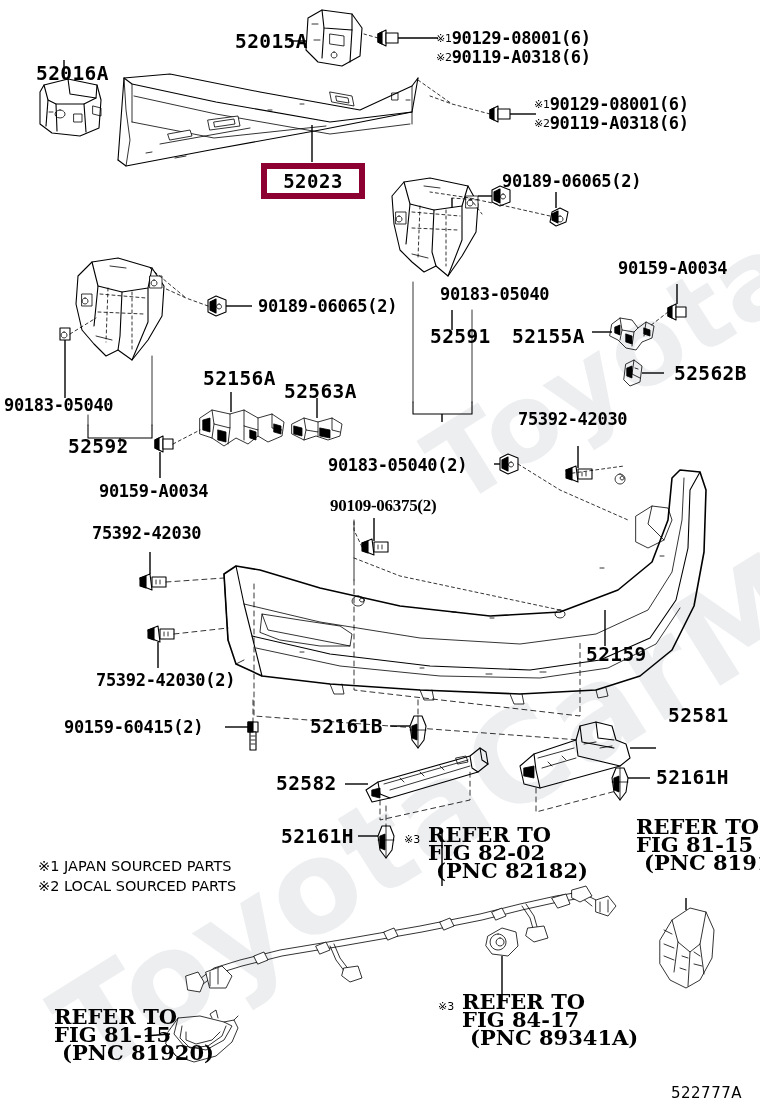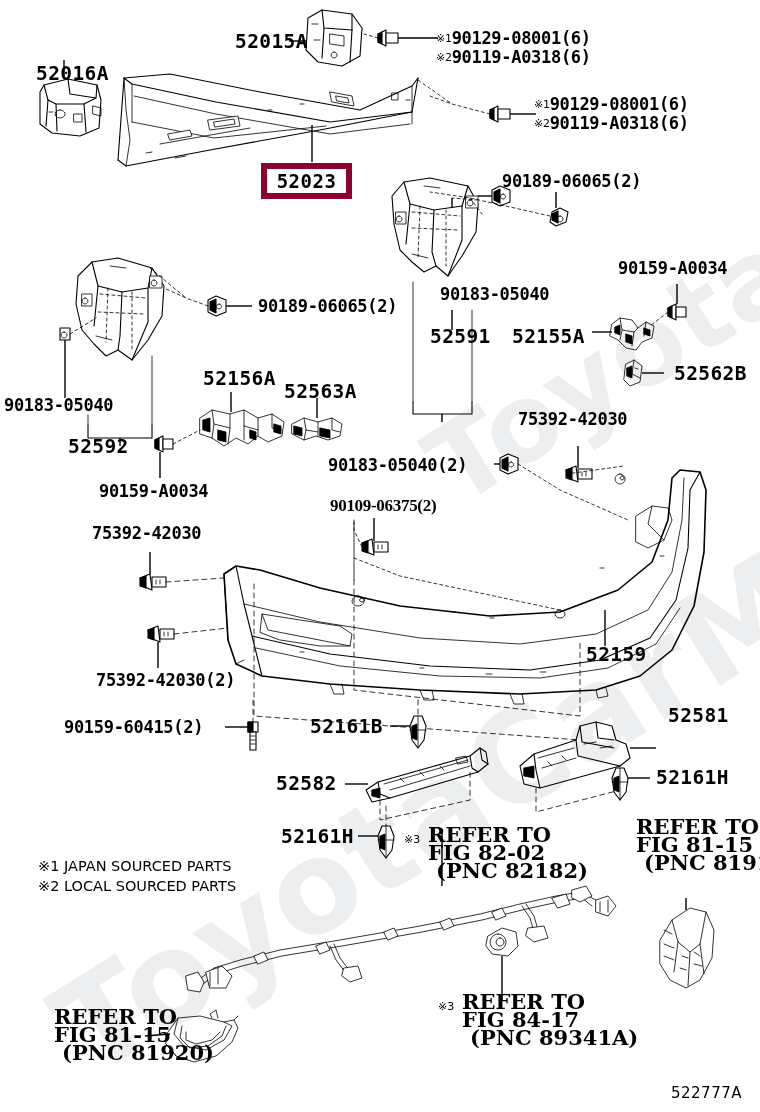--- a/index.html
+++ b/index.html
@@ -89,21 +89,21 @@
     font-family:"DejaVu Sans","Liberation Sans",sans-serif;
     font-size:15px;
     letter-spacing:0.5px;
     color:#000;
   }
   
   #hl-box{
     position:absolute;
     z-index:7;
     left:261px; top:163px;
-    width:91px; height:36px;
+    width:104px; height:36px;
     background:#ffffff;
     border:6px solid #8d0032;
     box-sizing:border-box;
     display:flex; align-items:center; justify-content:center;
   }
   #hl-box span{
     font-family:"DejaVu Sans Mono","Liberation Mono",monospace;
     font-weight:bold;
     font-size:19px;
     letter-spacing:0.5px;

